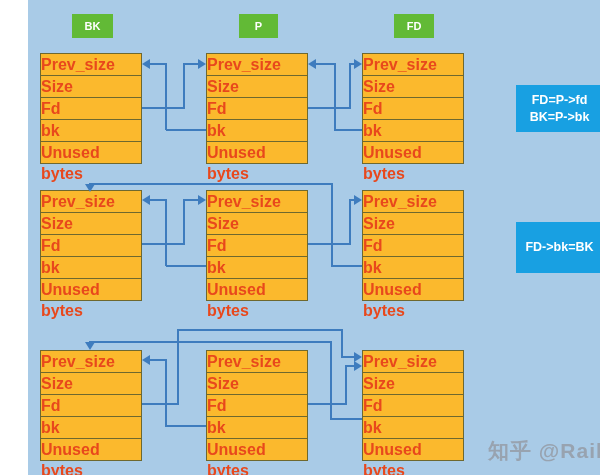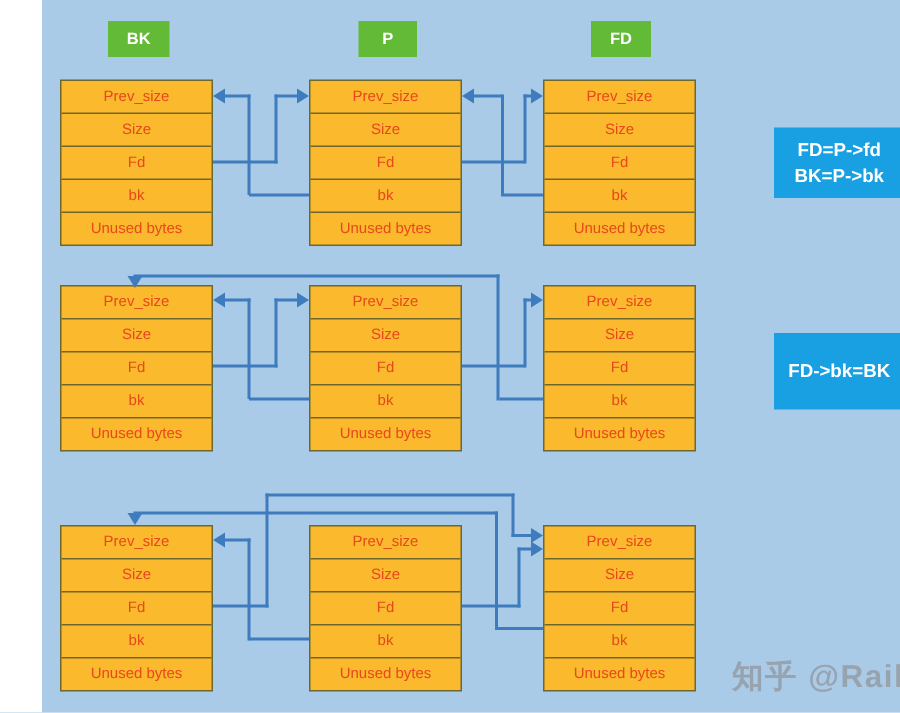--- a/index.html
+++ b/index.html
@@ -9,21 +9,21 @@
   }
   html,body{margin:0;padding:0;}
   body{font-family:"Liberation Sans",sans-serif;}
   .stage{position:relative;width:600px;height:475px;background:var(--background);overflow:hidden;margin-left:28px;}
 
   .glabel{position:absolute;height:24px;line-height:24px;text-align:center;
     background:var(--label-green);color:#ffffff;font-weight:bold;font-size:11px;}
 
   .chunk{position:absolute;width:102px;box-sizing:border-box;
     border:1px solid var(--chunk-border);background:var(--chunk-fill);}
-  .cell{height:21px;line-height:21px;text-align:center;font-size:10px;font-weight:normal;
+  .cell{height:21px;line-height:21px;font-size:16px;font-weight:bold;
     color:var(--chunk-text);border-top:1px solid var(--chunk-border);}
   .cell:first-child{border-top:none;}
 
   .note{position:absolute;left:488px;width:87px;background:var(--annotation-blue);
     color:#ffffff;font-weight:bold;font-size:12.5px;display:flex;flex-direction:column;
     justify-content:center;align-items:center;line-height:17px;}
 
   .ln{position:absolute;background:var(--line-blue);}
   .ln.h{height:2px;}
   .ln.v{width:2px;}

